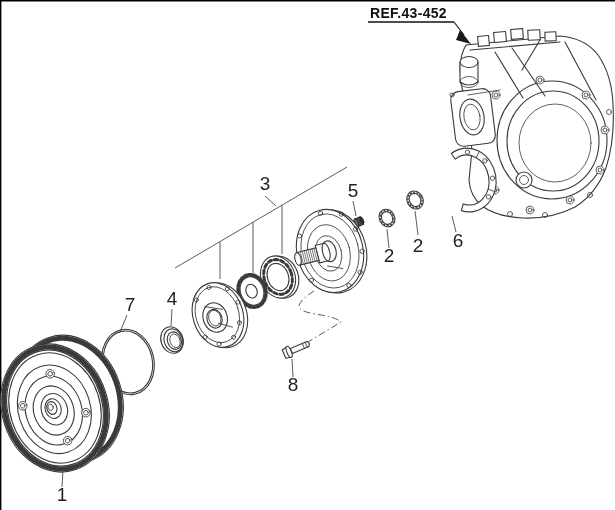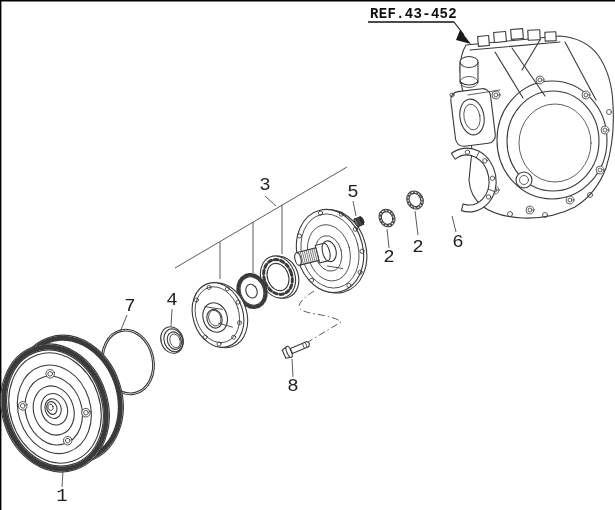--- a/index.html
+++ b/index.html
@@ -1,20 +1,20 @@
 <!DOCTYPE html>
 <html><head>
 <meta charset="utf-8">
 <style>
   html,body{margin:0;padding:0;background:#ffffff;}
   .canvas{
     position:relative;
     width:615px;height:510px;
     background:#ffffff;
-    font-family:Liberation Mono, monospace;
+    font-family:Liberation Sans, sans-serif;
     overflow:hidden;
   }
   svg{display:block;}
   .callout{font-size:19px;fill:#1f1f1f;font-weight:400;}
   .ref-text{font-size:14px;font-weight:bold;fill:#101010;letter-spacing:0.3px;}
   .ln{stroke:#3a3a3a;fill:none;stroke-width:1.1;stroke-linecap:round;stroke-linejoin:round;}
   .thin{stroke-width:0.8;}
   .leader{stroke:#4a4a4a;stroke-width:0.9;fill:none;}
   .wfill{fill:#ffffff;}
 </style>

